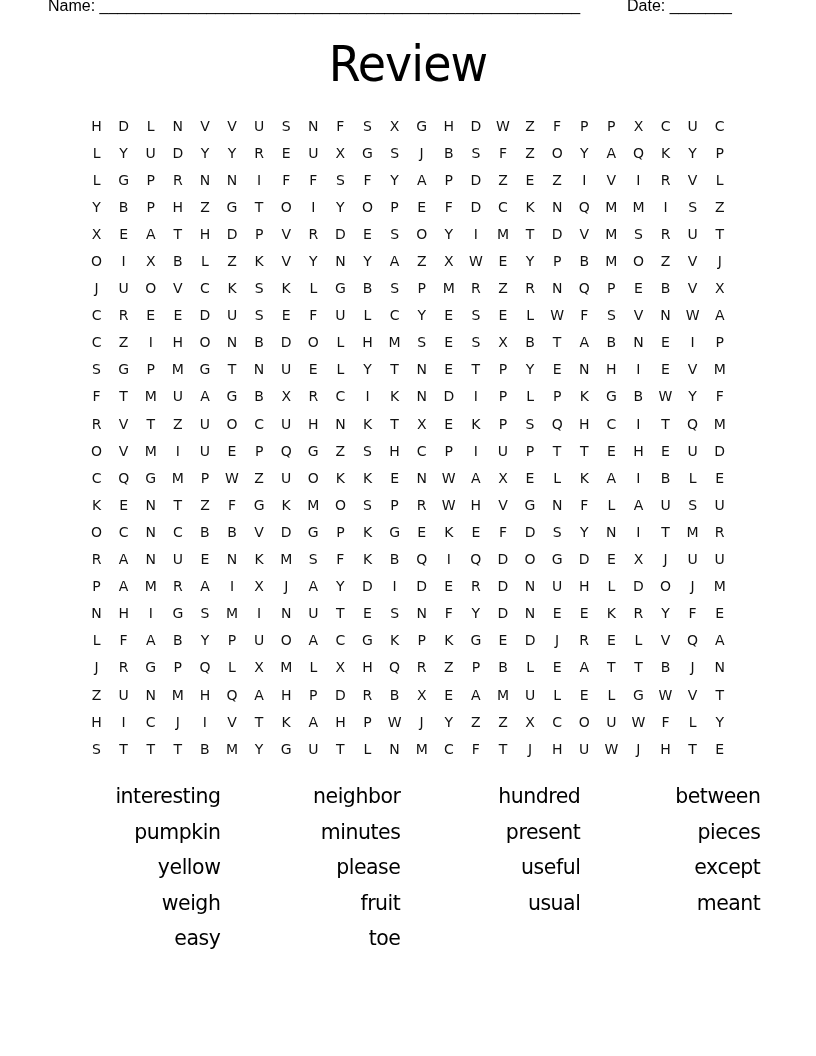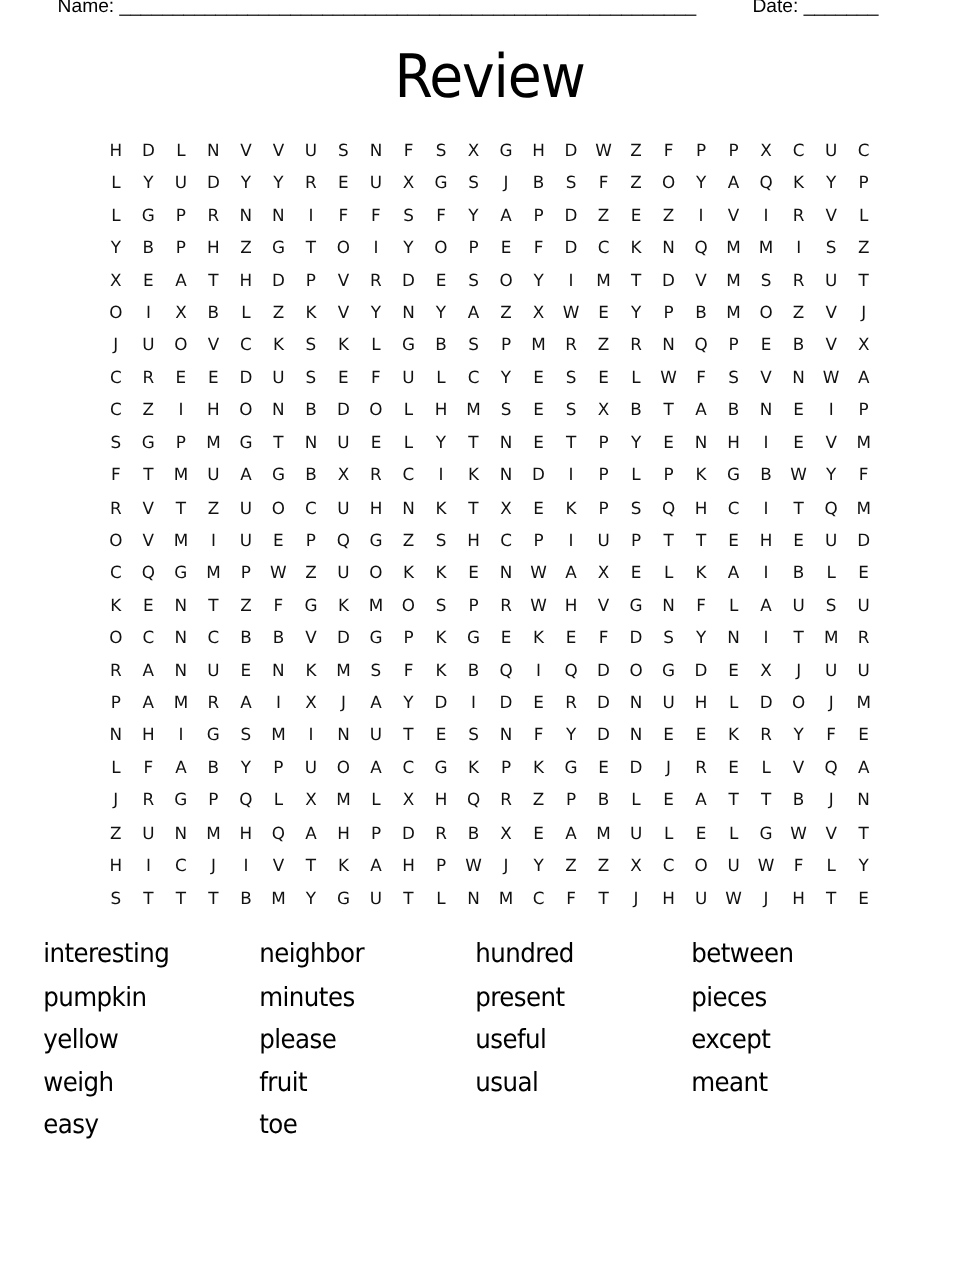--- a/index.html
+++ b/index.html
@@ -18,23 +18,23 @@
     .grid {
       position: absolute; left: 83px; top: 112px;
       display: grid; grid-template-columns: repeat(24, 27.1px); grid-auto-rows: 27.1px;
     }
     .cell {
       font-family: "DejaVu Sans", sans-serif; font-size: 14px;
       display: flex; align-items: center; justify-content: center;
       color: #111;
     }
     .words {
-      position: absolute; left: 36px; top: 778px;
+      position: absolute; left: 53px; top: 778px;
       display: grid; grid-template-columns: 180px 180px 180px 180px; grid-auto-rows: 35.6px;
-      grid-auto-flow: column; grid-template-rows: repeat(5, 35.6px);
+      grid-auto-flow: column; grid-template-rows: repeat(5, 35.6px); text-align: right;
     }
     .word {
       font-family: "DejaVu Sans", sans-serif; font-size: 22px; line-height: 35.6px;
       letter-spacing: -0.5px; transform-origin: left center; transform: scaleX(0.93);
       white-space: nowrap;
     }
   </style>
 </head>
 <body>
 

